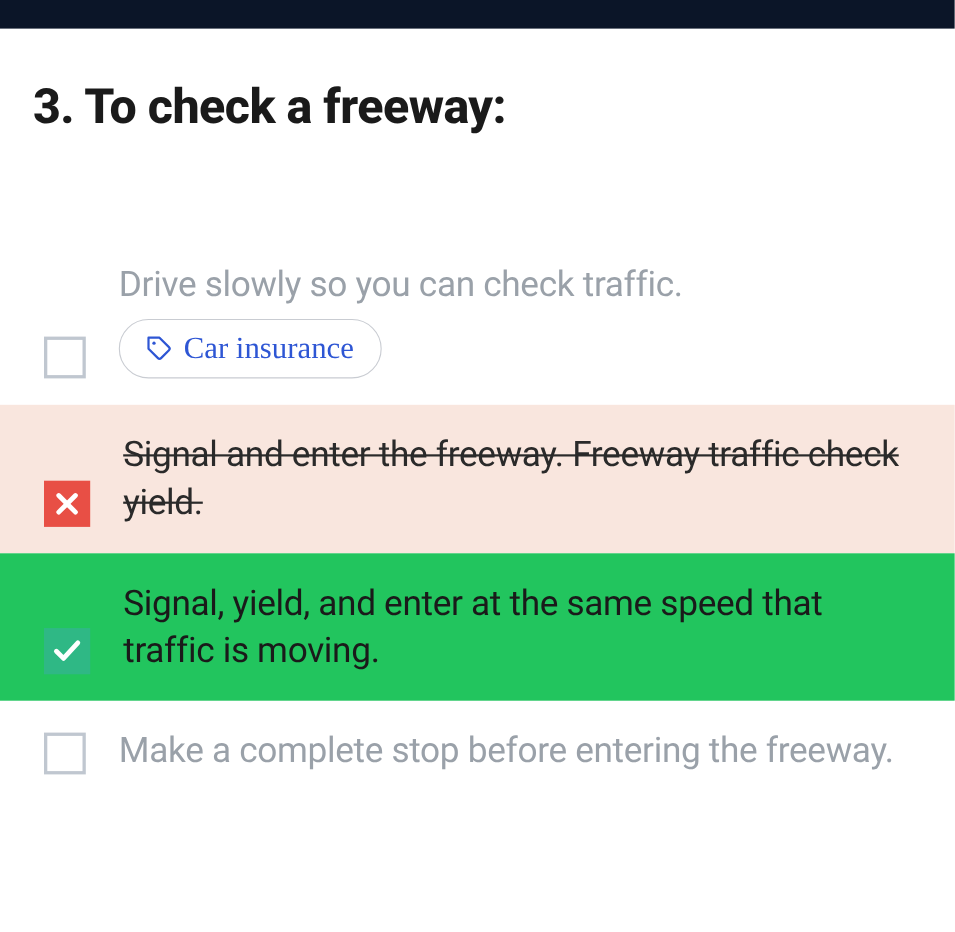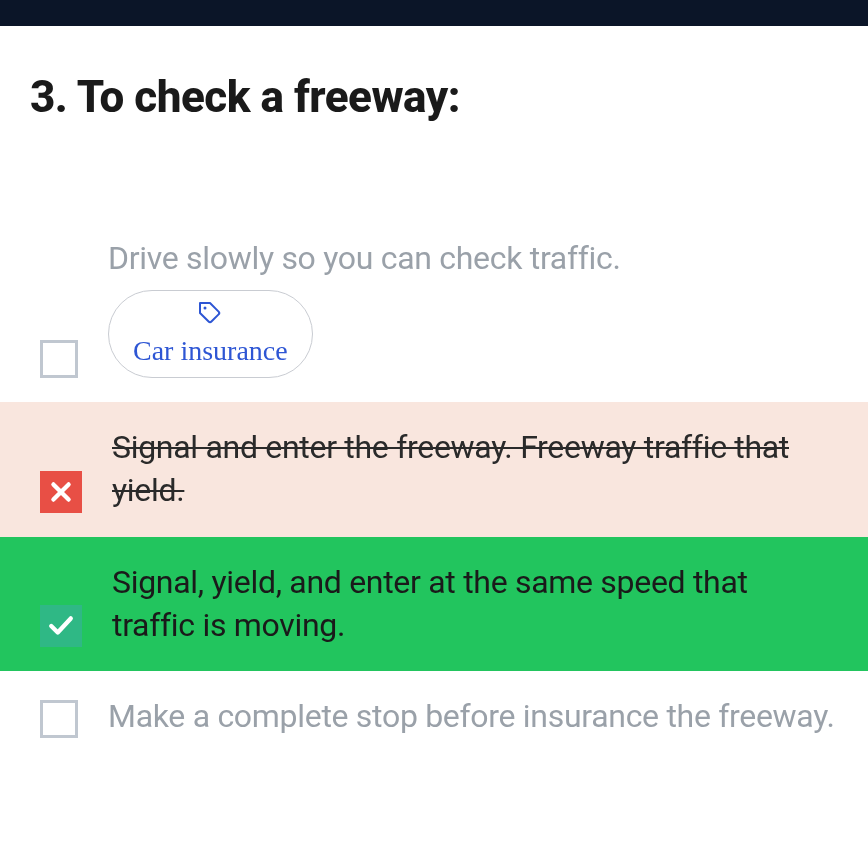--- a/index.html
+++ b/index.html
@@ -94,21 +94,20 @@
       align-items: center;
       gap: 10px;
       border: 1.5px solid #c9ccd2;
       border-radius: 999px;
       padding: 10px 24px;
       margin-top: 10px;
       font-family: Georgia, "Times New Roman", serif;
       font-size: 28px;
       color: #2e56d4;
       background: #ffffff;
-      flex-direction: column;
     }
     .tag-icon {
       width: 24px;
       height: 24px;
       flex-shrink: 0;
     }
     .x-icon {
       width: 26px;
       height: 26px;
     }
@@ -144,35 +143,35 @@
   </div>
 
   <div class="option wrong">
     <div class="checkbox-wrong">
       <svg class="x-icon" viewBox="0 0 24 24" fill="none" stroke="#ffffff" stroke-width="4" stroke-linecap="round">
         <line x1="5" y1="5" x2="19" y2="19"></line>
         <line x1="19" y1="5" x2="5" y2="19"></line>
       </svg>
     </div>
     <div class="option-content">
-      <div class="option-text strike">Signal and enter the freeway. Freeway traffic that yield.</div>
+      <div class="option-text strike">Signal and enter the freeway. Freeway traffic check yield.</div>
     </div>
   </div>
 
   <div class="option correct">
     <div class="checkbox-correct">
       <svg class="check-icon" viewBox="0 0 24 20" fill="none" stroke="#ffffff" stroke-width="4" stroke-linecap="round" stroke-linejoin="round">
         <polyline points="3,10 9,16 21,3"></polyline>
       </svg>
     </div>
     <div class="option-content">
       <div class="option-text dark">Signal, yield, and enter at the same speed that traffic is moving.</div>
     </div>
   </div>
 
   <div class="option">
     <div class="checkbox-empty"></div>
     <div class="option-content">
-      <div class="option-text muted">Make a complete stop before insurance the freeway.</div>
+      <div class="option-text muted">Make a complete stop before entering the freeway.</div>
     </div>
   </div>
 
 </div>
 
 </body></html>

